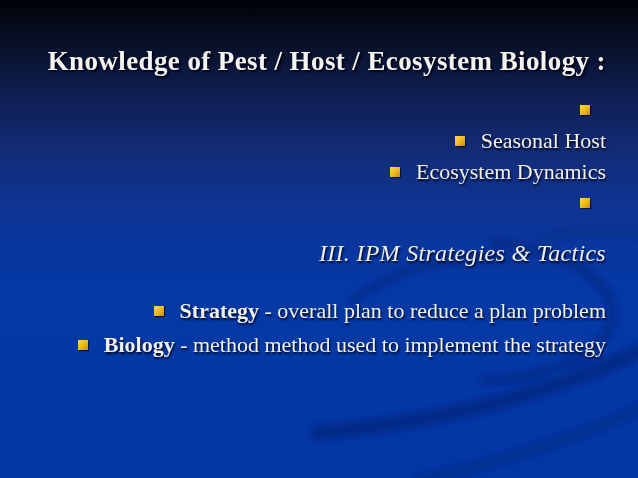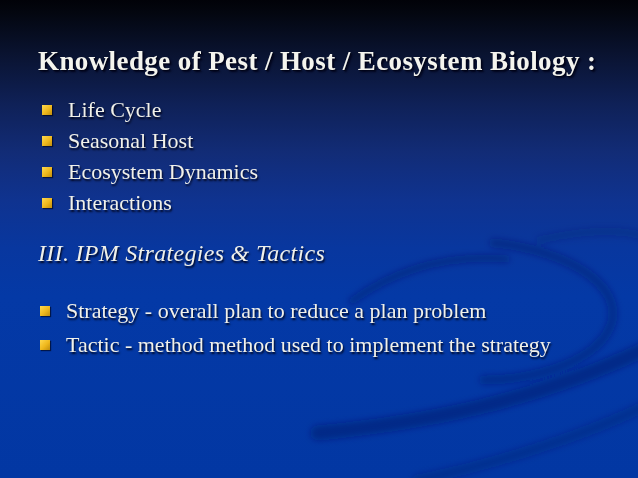--- a/index.html
+++ b/index.html
@@ -26,21 +26,22 @@
   }
   .swoosh-layer {
     position: absolute;
     left: 0; top: 0;
     width: 638px; height: 478px;
     pointer-events: none;
   }
   .content {
     position: absolute;
     left: 0; top: 0; right: 0; bottom: 0;
-    padding: 0 8px 0 38px;
+    padding: 0 32px 0 38px;
+    text-align: right;
   }
   .title {
     margin: 44px 0 0 0;
     font-size: 27px;
     line-height: 34px;
     font-weight: bold;
     color: #f4f4ee;
     letter-spacing: 0.4px;
     text-shadow: 2px 2px 2px #00031a, 1px 1px 0 rgba(0,0,0,0.55);
   }
@@ -79,21 +80,21 @@
     margin: 26px 0 0 0;
     padding: 0 0 0 2px;
   }
   ul.defs li {
     font-size: 22px;
     line-height: 34px;
     color: #f1f1ea;
     text-shadow: 1px 2px 2px rgba(0,1,16,0.9);
   }
   ul.defs .term {
-    font-weight: normal;
+    font-weight: bold;
   }
 </style>
 </head>
 <body>
 
 <div class="slide">
 
   <svg class="swoosh-layer" viewBox="0 0 638 478" xmlns="http://www.w3.org/2000/svg">
     <defs>
       <filter id="soft" x="-30%" y="-30%" width="160%" height="160%">
@@ -107,27 +108,27 @@
       <path d="M 418 480 C 505 462 592 432 645 406" stroke-width="11" opacity="0.30"></path>
       <path d="M 540 240 C 590 228 630 230 648 238" stroke-width="8" opacity="0.22"></path>
     </g>
   </svg>
 
   <div class="content">
 
     <h1 class="title">Knowledge of Pest / Host / Ecosystem Biology :</h1>
 
     <ul class="bullets">
-      <li><span class="sq"></span><span>Life Cycle</span></li>
+      <li><span class="sq"></span></li>
       <li><span class="sq"></span><span>Seasonal Host</span></li>
       <li><span class="sq"></span><span>Ecosystem Dynamics</span></li>
-      <li><span class="sq"></span><span>Interactions</span></li>
+      <li><span class="sq"></span></li>
     </ul>
 
     <h2 class="section-heading">III. IPM Strategies &amp; Tactics</h2>
 
     <ul class="defs">
       <li><span class="sq"></span><span class="term">Strategy</span><span> - overall plan to reduce a plan problem</span></li>
-      <li><span class="sq"></span><span class="term">Tactic</span><span> - method method used to implement the strategy</span></li>
+      <li><span class="sq"></span><span class="term">Biology</span><span> - method method used to implement the strategy</span></li>
     </ul>
 
   </div>
 </div>
 
 </body></html>

